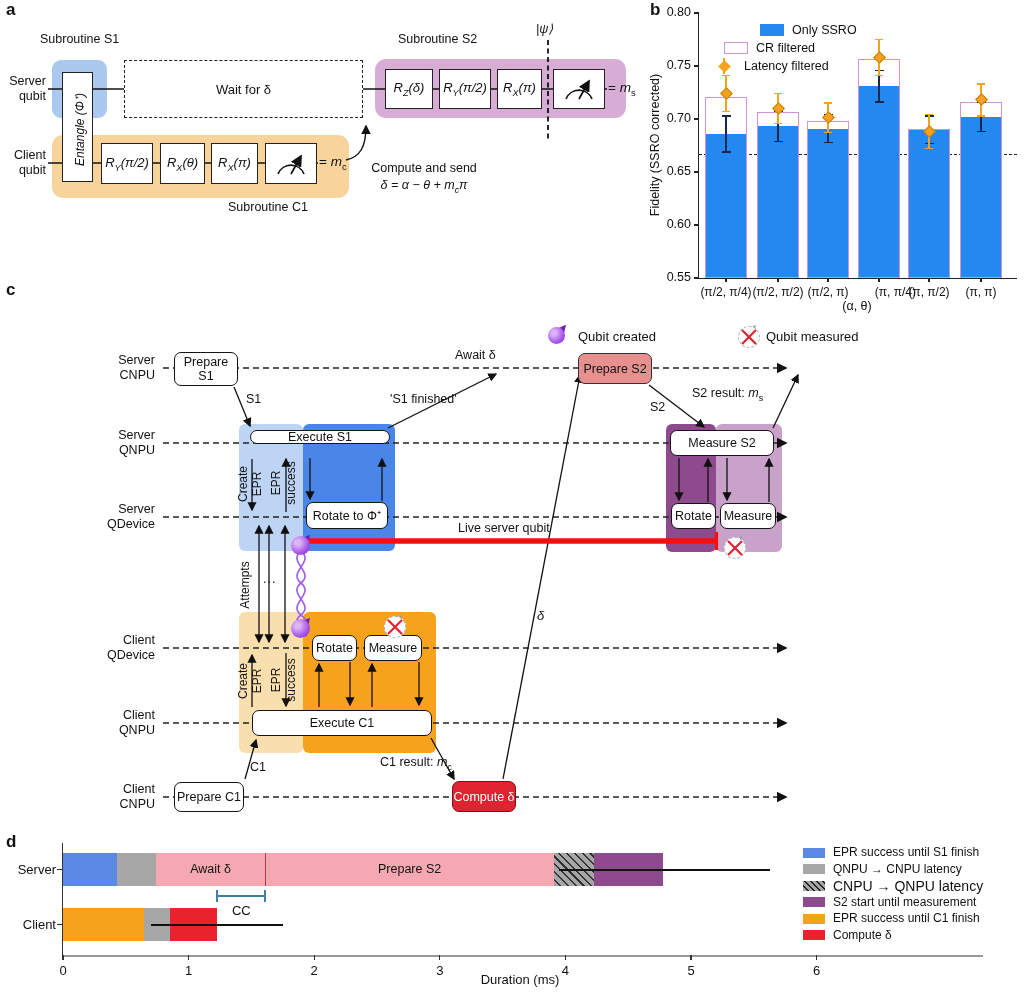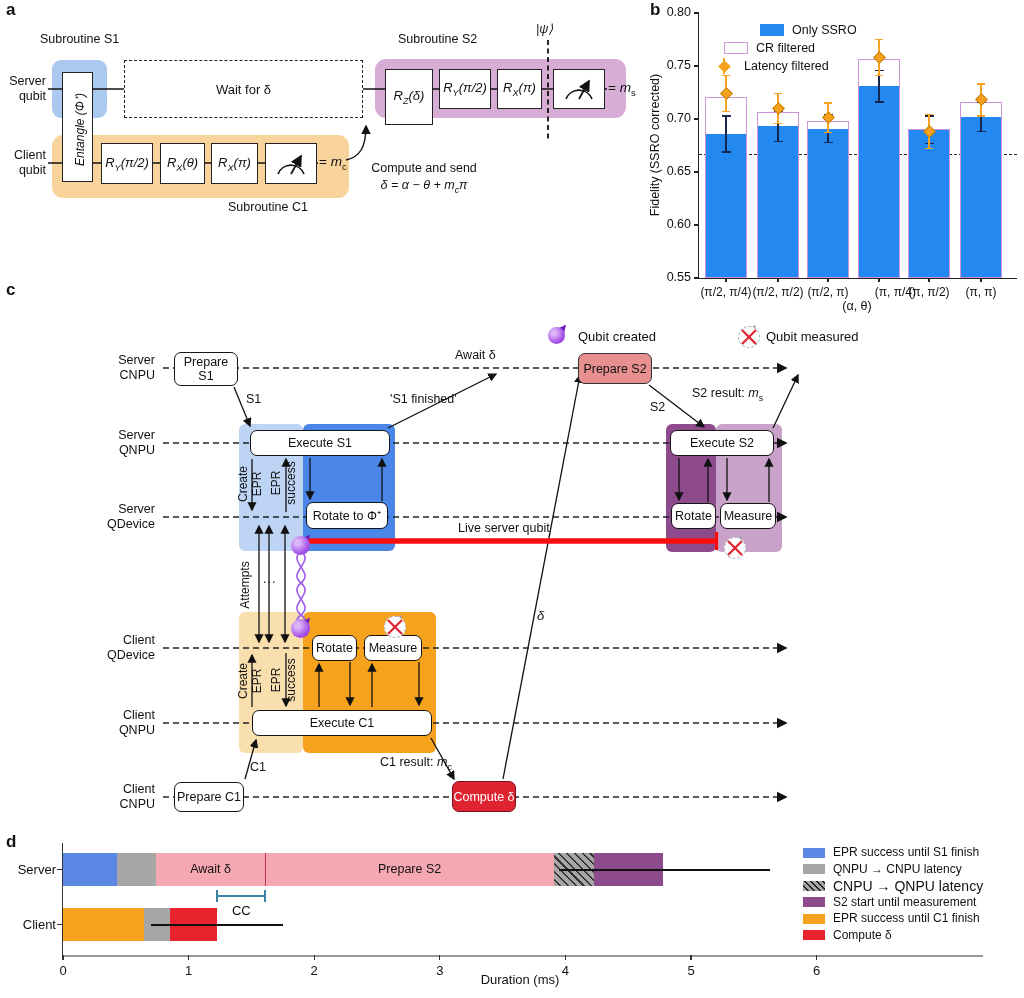--- a/index.html
+++ b/index.html
@@ -151,21 +151,21 @@
   <div class="gate" style="left:265px;top:143px;width:52px;height:41px">
     <svg width="40" height="28" viewBox="0 0 40 28">
       <path d="M7,24 A14,14 0 0 1 33,24" fill="none" stroke="#111" stroke-width="1.7"></path>
       <line x1="20" y1="24" x2="30" y2="6" stroke="#111" stroke-width="1.7" marker-end="url(#ah)"></line>
     </svg>
   </div>
   <div class="lbl" style="left:319px;top:154px;font-size:13.5px">
     <span>=</span> <span class="it">m</span><sub>c</sub>
   </div>
 
-  <div class="gate" style="left:385px;top:69px;width:48px;height:56px">
+  <div class="gate" style="left:385px;top:69px;width:48px;height:40px">
     <span><span>R</span><sub>Z</sub><span>(δ)</span></span>
   </div>
   <div class="gate" style="left:439px;top:69px;width:52px;height:40px">
     <span><span>R</span><sub>Y</sub><span>(π/2)</span></span>
   </div>
   <div class="gate" style="left:497px;top:69px;width:45px;height:40px">
     <span><span>R</span><sub>X</sub><span>(π)</span></span>
   </div>
   <div class="gate" style="left:553px;top:69px;width:52px;height:40px">
     <svg width="40" height="28" viewBox="0 0 40 28">
@@ -329,24 +329,24 @@
   <div class="region" style="left:716px;top:424px;width:66px;height:128px;background:#c9a2c9"></div>
   <div class="region" style="left:239px;top:612px;width:64px;height:141px;background:#fadfae"></div>
   <div class="region" style="left:303px;top:612px;width:133px;height:141px;background:#f6a21d"></div>
 
   <div class="cbox" style="left:174px;top:352px;width:64px;height:34px">
     <div>
         <div>Prepare</div>
         <div>S1</div>
       </div>
   </div>
-  <div class="cbox" style="left:250px;top:430px;width:140px;height:26px">Execute S1</div>
+  <div class="cbox" style="left:250px;top:430px;width:140px;height:14px">Execute S1</div>
   <div class="cbox" style="left:306px;top:502px;width:82px;height:27px">Rotate to Φ⁺</div>
   <div class="cbox" style="left:578px;top:353px;width:74px;height:31px;background:#e89090;border-color:#333">Prepare S2</div>
-  <div class="cbox" style="left:670px;top:430px;width:104px;height:26px">Execute S2</div>
+  <div class="cbox" style="left:670px;top:430px;width:104px;height:26px">Measure S2</div>
   <div class="cbox" style="left:671px;top:503px;width:45px;height:26px">Rotate</div>
   <div class="cbox" style="left:720px;top:503px;width:56px;height:26px">Measure</div>
   <div class="cbox" style="left:252px;top:710px;width:180px;height:26px">Execute C1</div>
   <div class="cbox" style="left:312px;top:635px;width:45px;height:26px">Rotate</div>
   <div class="cbox" style="left:364px;top:635px;width:58px;height:26px">Measure</div>
   <div class="cbox" style="left:174px;top:782px;width:70px;height:30px">Prepare C1</div>
   <div class="cbox" style="left:452px;top:781px;width:64px;height:31px;background:#e02330;border-color:#7d0f18;color:#fff">Compute δ</div>
 
   <div class="qball" style="left:291px;top:536px"></div>
   <div class="qball" style="left:291px;top:619px"></div>

